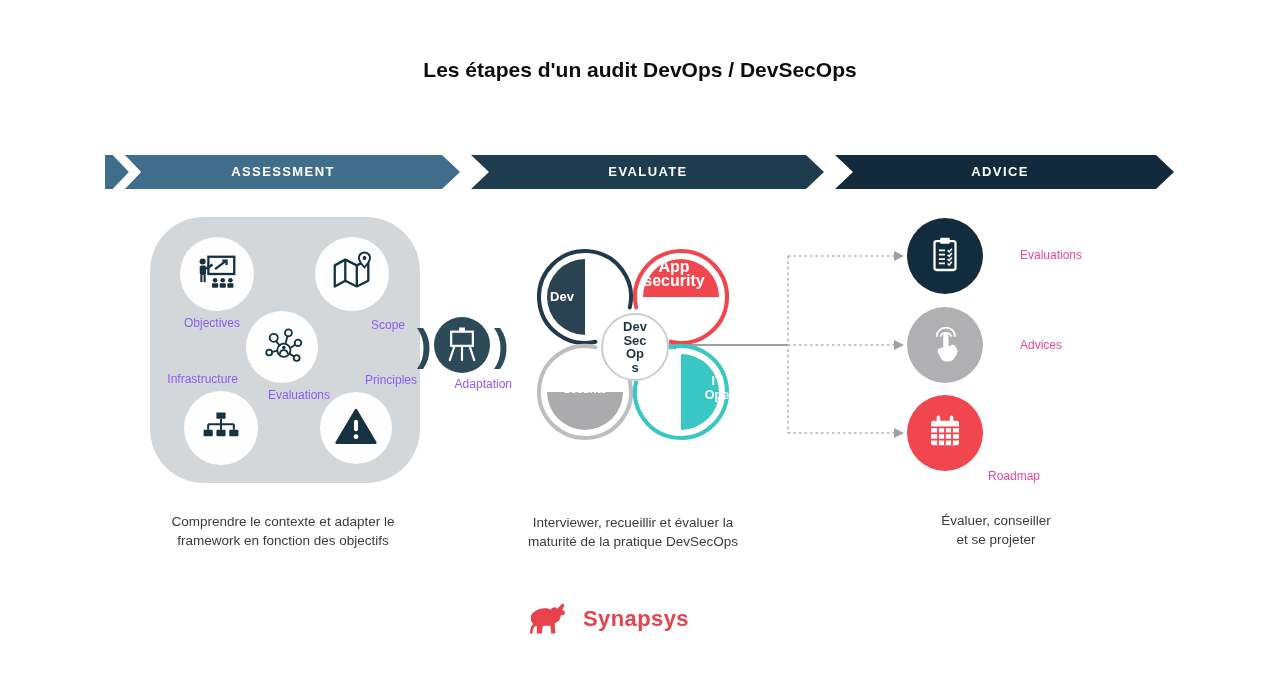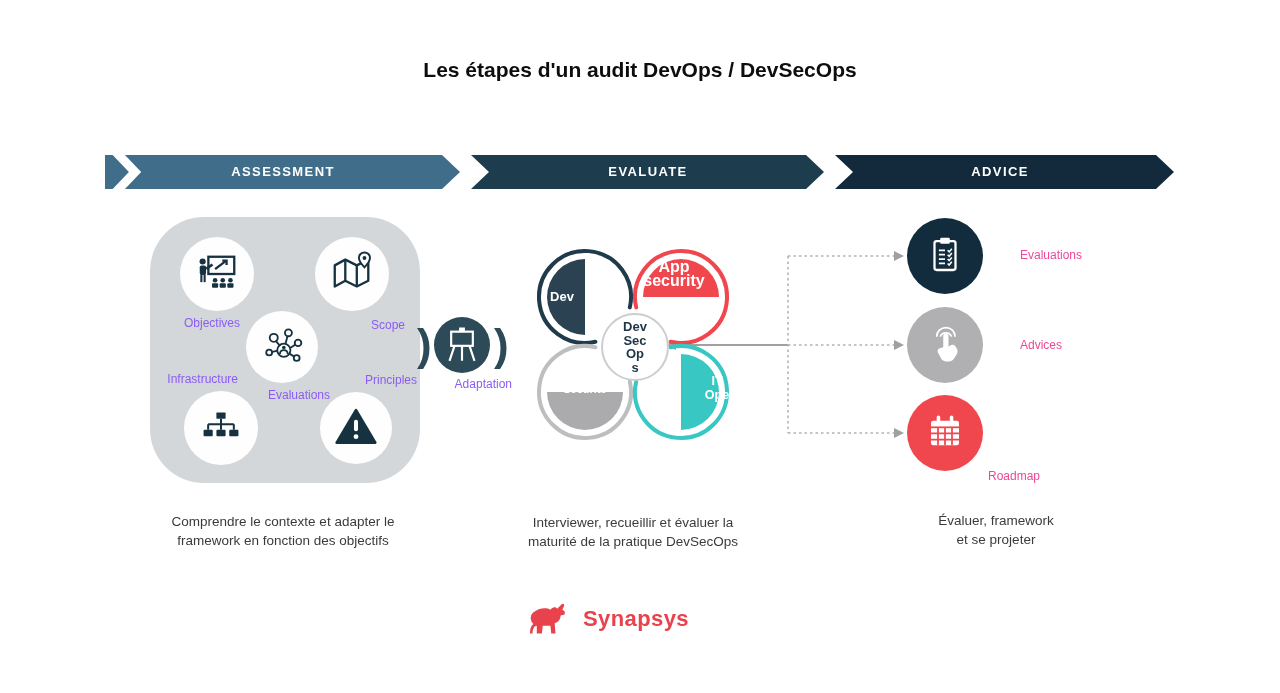--- a/index.html
+++ b/index.html
@@ -210,21 +210,21 @@
   </div>
 
   <div class="abs out-label" style="left:1020px;top:248px;">Evaluations</div>
   <div class="abs out-label" style="left:1020px;top:338px;">Advices</div>
   <div class="abs out-label" style="left:988px;top:425px;margin-top:44px;">Roadmap</div>
 
   <div class="abs caption" style="left:123px;top:513px;width:320px;">Comprendre le contexte et adapter le
 framework en fonction des objectifs</div>
   <div class="abs caption" style="left:473px;top:514px;width:320px;">Interviewer, recueillir et évaluer la
 maturité de la pratique DevSecOps</div>
-  <div class="abs caption" style="left:876px;top:512px;width:240px;">Évaluer, framework
+  <div class="abs caption" style="left:876px;top:512px;width:240px;">Évaluer, conseiller
 et se projeter</div>
 
   <div class="abs logo-row">
     <svg width="48" height="34" viewBox="0 0 56 40">
       <path fill="#e8424d" d="M8,37 C8,32 9,28 12,26 C8,23 7,14 14,11 C19,7 27,6 32,9 C34,6 38,5 40,8 L45,3 C47,1 49,3 48,5 L46,9 C49,10 50,13 48,15 L44,16 C44,21 41,24 37,25 L38,37 L33,37 L32,28 L23,28 L22,37 L16,37 L16,28 C13,28 11,32 11,37 Z"></path>
     </svg>
     <span class="brand">Synapsys</span>
   </div>
 
 </div>

